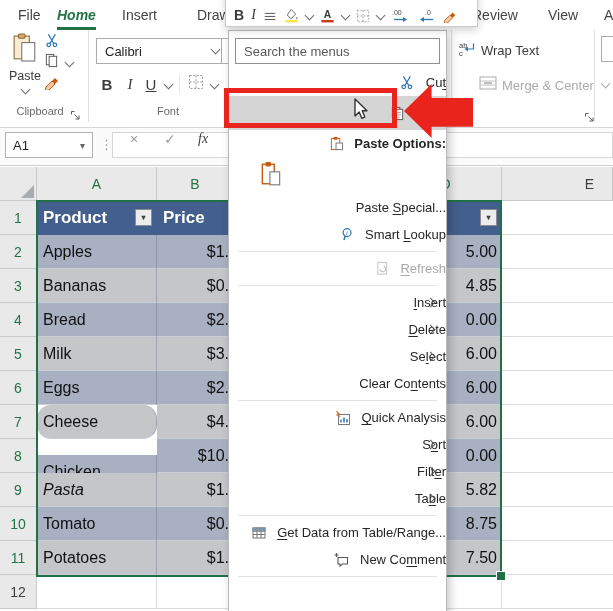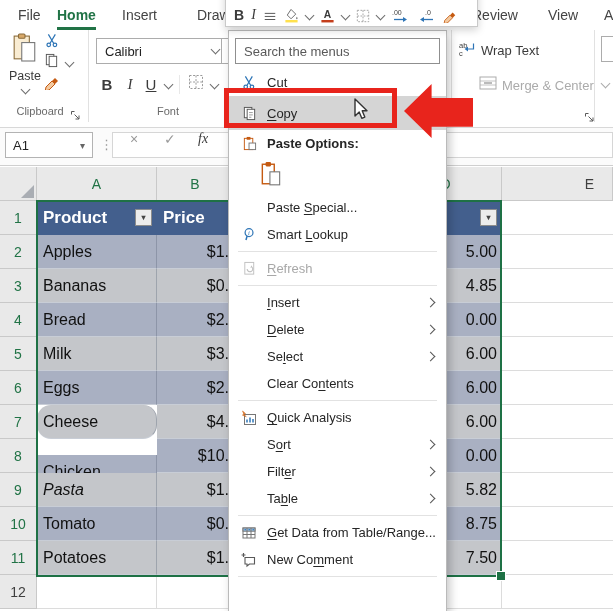--- a/index.html
+++ b/index.html
@@ -1,21 +1,21 @@
 <!DOCTYPE html>
 <html><head>
 <meta charset="utf-8">
 <style>
   html,body{margin:0;padding:0;background:#fff;}
   .stage{position:relative;width:613px;height:611px;overflow:hidden;background:#fff;
          font-family:"Liberation Sans",sans-serif;color:#333;}
   .abs{position:absolute;}
   
   .tab{position:absolute;top:7px;font-size:14px;color:#444;cursor:default;}
-  .tab.active{color:#217346;font-weight:bold;border-bottom:3px solid #217346;padding-bottom:4px;}
+  .tab.active{color:#217346;font-weight:bold;border-bottom:3px solid #217346;padding-bottom:4px;font-style:italic;}
   #tab-file{left:18px}#tab-home{left:57px}#tab-insert{left:122px}#tab-draw{left:197px}
   #tab-review{left:472px}#tab-view{left:548px}#tab-partial{left:604px}
   
   .vsep{position:absolute;width:1px;background:#E1E1E1;}
   .grouplabel{position:absolute;font-size:11px;color:#6a6a6a;text-align:center;}
   .btn{position:absolute;display:flex;align-items:center;justify-content:center;}
   .chev{display:inline-block;width:6px;height:6px;border-right:1.4px solid #6d6d6d;border-bottom:1.4px solid #6d6d6d;transform:rotate(45deg);}
   .chev.up-gap{margin-top:-3px;}
   .combo{position:absolute;background:#fff;border:1px solid #ACACAC;display:flex;align-items:center;font-size:13px;color:#222;}
   .launcher{position:absolute;width:12px;height:12px;}
@@ -53,21 +53,21 @@
   .filterbtn{position:absolute;right:5px;top:8px;width:17px;height:17px;background:#ECECEC;border:1px solid #8C8C8C;
     box-sizing:border-box;display:flex;align-items:center;justify-content:center;font-size:8px;color:#444;}
   .selbox{position:absolute;left:36px;top:200px;width:466px;height:377px;border:2px solid #1E7145;box-sizing:border-box;z-index:3;pointer-events:none;}
   .fillhandle{position:absolute;left:496px;top:571px;width:8px;height:8px;background:#1E7145;border:1.5px solid #fff;box-sizing:content-box;z-index:4;}
   
   .menu{position:absolute;left:228px;top:30px;width:219px;height:584px;background:#fff;border:1px solid #BABABA;
     box-shadow:3px 3px 9px rgba(0,0,0,.22);z-index:10;box-sizing:border-box;padding-top:5px;}
   .menu-search{display:block;margin:2px 6px 5px 6px;width:205px;height:26px;border:1px solid #8f8f8f;
     font-size:13px;color:#333;padding:0 8px;box-sizing:border-box;font-family:"Liberation Sans",sans-serif;outline:none;}
   .menu-search::placeholder{color:#595959;opacity:1;}
-  .mi{position:relative;display:flex;align-items:center;height:27px;padding-left:9px;}
+  .mi{position:relative;display:flex;align-items:center;height:27px;padding-left:9px;justify-content:flex-end;}
   .mi.hl{background:#D5D5D5;height:34px;}
   .mi .ic{width:22px;min-width:22px;display:flex;align-items:center;justify-content:center;}
   .mi .ic svg{display:block;}
   .mi .lbl{margin-left:7px;font-size:13px;color:#262626;}
   .mi.bold .lbl{font-weight:bold;}
   .mi.disabled .lbl{color:#A8A8A8;}
   .mi .lbl u{text-underline-offset:2px;}
   .subchev{position:absolute;right:12px;width:6px;height:6px;border-right:1.4px solid #555;border-top:1.4px solid #555;transform:rotate(45deg);}
   .sep{height:1px;background:#E2E2E2;margin:3px 9px;}
   .paste-row{height:37px;display:flex;align-items:center;padding-left:31px;}

